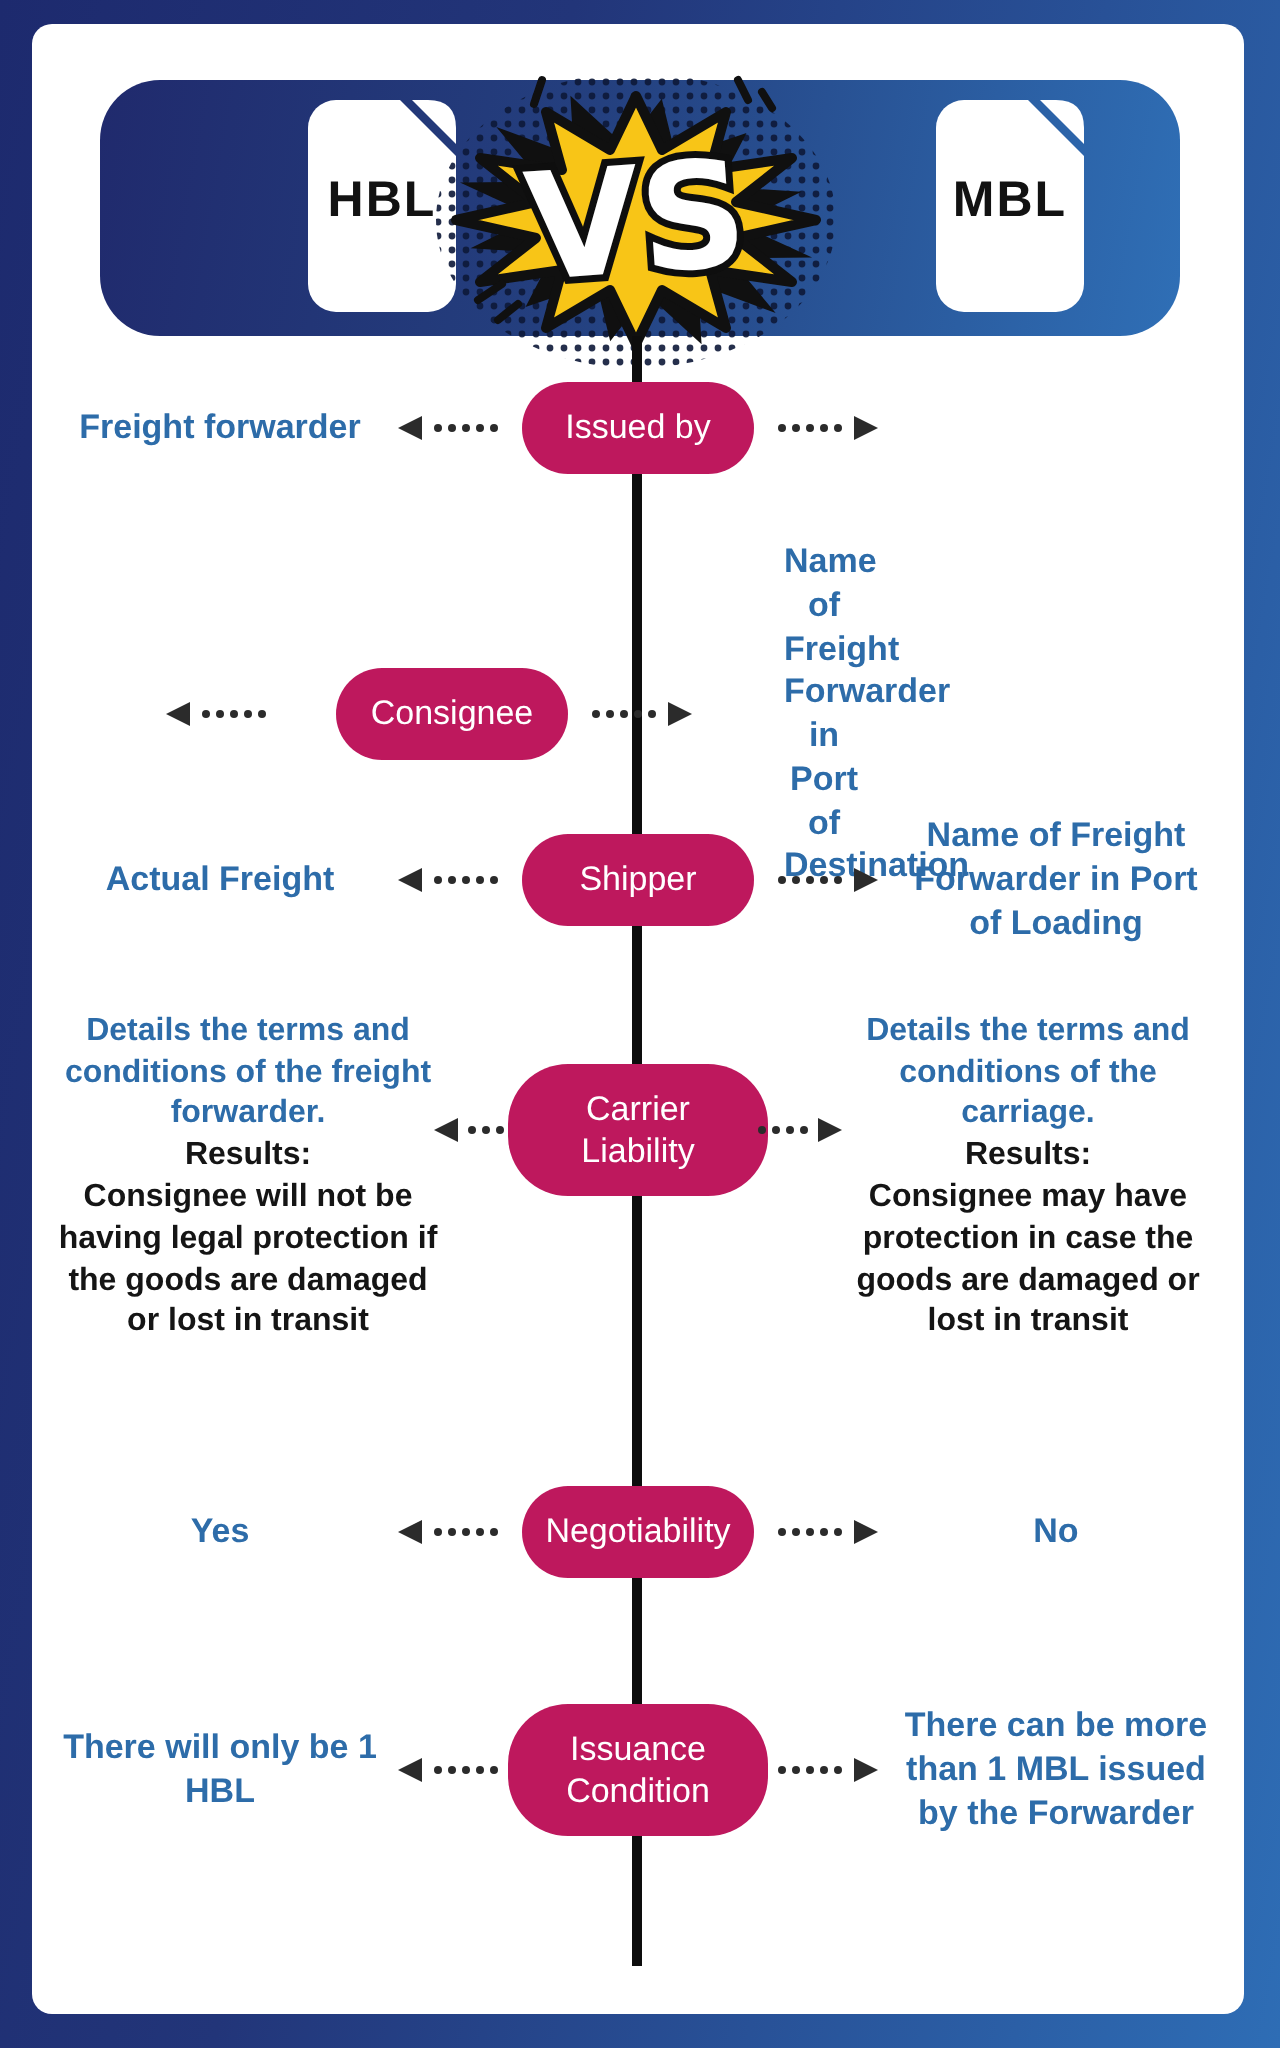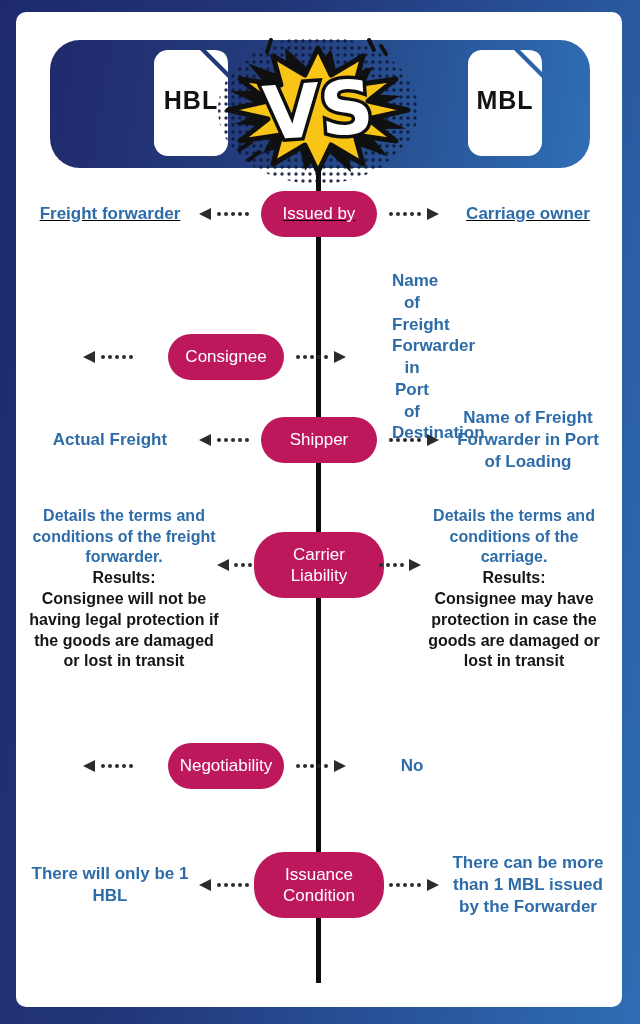--- a/index.html
+++ b/index.html
@@ -36,21 +36,21 @@
   .divider{
     position:absolute;left:300px;top:156px;width:5px;height:815px;
     background:#0D0D0D;z-index:1;
   }
   
   .row{
     position:absolute;left:6px;width:594px;z-index:2;
     display:grid;grid-template-columns:1fr 56px 130px 56px 1fr;
     align-items:center;
   }
-  .row-1{top:176px;height:52px;text-decoration:underline;}
+  .row-1{top:176px;height:52px;}
   .row-2{top:258px;height:96px;}
   .row-3{top:380px;height:96px;}
   .row-4{top:483px;height:188px;grid-template-columns:1fr 28px 130px 28px 1fr;}
   .row-5{top:728px;height:52px;}
   .row-6{top:826px;height:94px;}
   .side-text{
     text-align:center;color:#2D6CA9;font-weight:bold;font-size:17px;line-height:1.28;
     padding:0 8px;
   }
   .row-4 .side-text{font-size:16px;line-height:1.3;padding:0 2px;}
@@ -128,21 +128,20 @@
     <svg class="arrow" width="54" height="16" viewBox="0 0 54 16">
       <g fill="#2B2B2B">
           <circle cx="6" cy="8" r="2"></circle>
           <circle cx="13" cy="8" r="2"></circle>
           <circle cx="20" cy="8" r="2"></circle>
           <circle cx="27" cy="8" r="2"></circle>
           <circle cx="34" cy="8" r="2"></circle>
         </g>
       <polygon points="54,8 42,2 42,14" fill="#2B2B2B"></polygon>
     </svg>
-    <div class="side-text">Carriage owner</div>
   </div>
 
   <div class="row row-2">
     <svg class="arrow" width="54" height="16" viewBox="0 0 54 16">
       <polygon points="0,8 12,2 12,14" fill="#2B2B2B"></polygon>
       <g fill="#2B2B2B">
           <circle cx="20" cy="8" r="2"></circle>
           <circle cx="27" cy="8" r="2"></circle>
           <circle cx="34" cy="8" r="2"></circle>
           <circle cx="41" cy="8" r="2"></circle>
@@ -215,20 +214,21 @@
       <polygon points="46,8 34,2 34,14" fill="#2B2B2B"></polygon>
     </svg>
     <div class="side-text">
       <div class="intro">Details the terms and conditions of the carriage.</div>
       <div class="results-label">Results:</div>
       <div class="results">Consignee may have protection in case the goods are damaged or lost in transit</div>
     </div>
   </div>
 
   <div class="row row-5">
+    <div class="side-text">Yes</div>
     <svg class="arrow" width="54" height="16" viewBox="0 0 54 16">
       <polygon points="0,8 12,2 12,14" fill="#2B2B2B"></polygon>
       <g fill="#2B2B2B">
           <circle cx="20" cy="8" r="2"></circle>
           <circle cx="27" cy="8" r="2"></circle>
           <circle cx="34" cy="8" r="2"></circle>
           <circle cx="41" cy="8" r="2"></circle>
           <circle cx="48" cy="8" r="2"></circle>
         </g>
     </svg>

